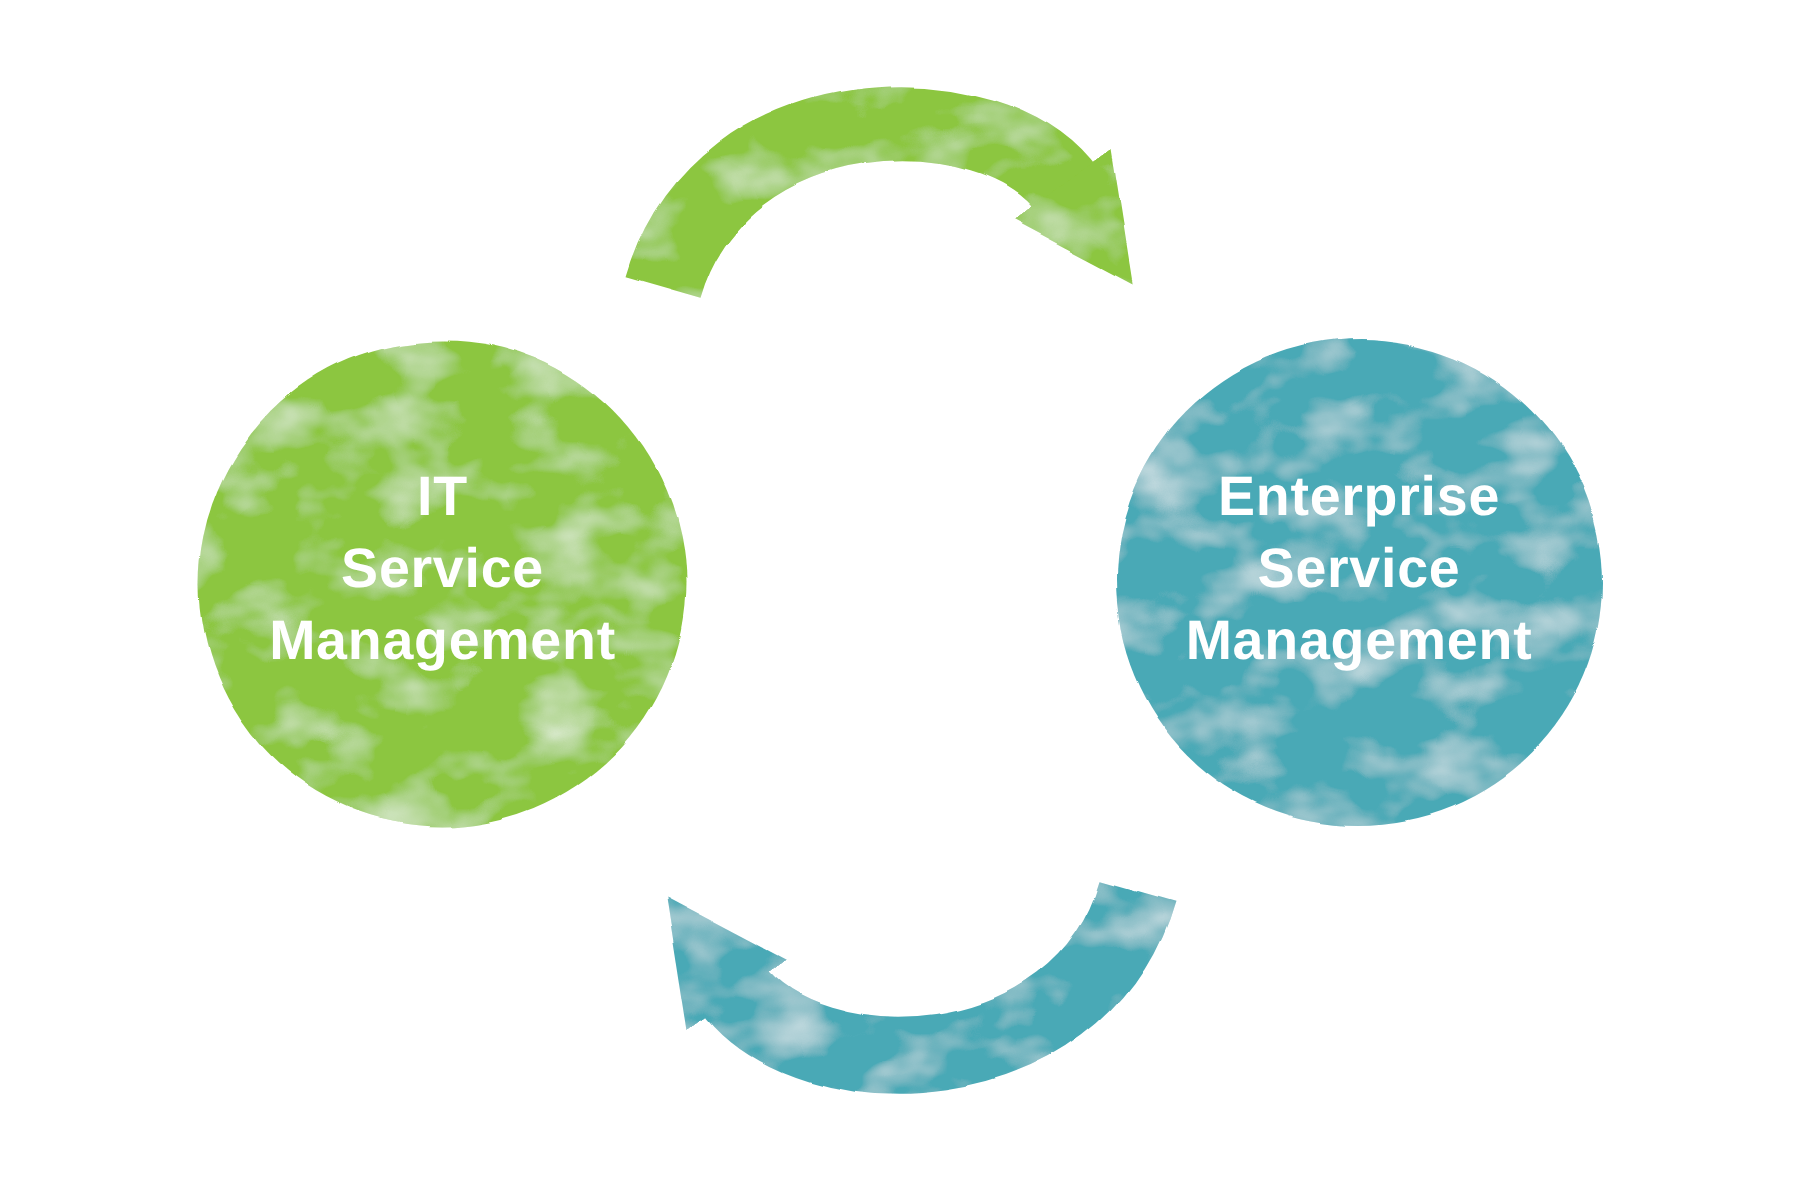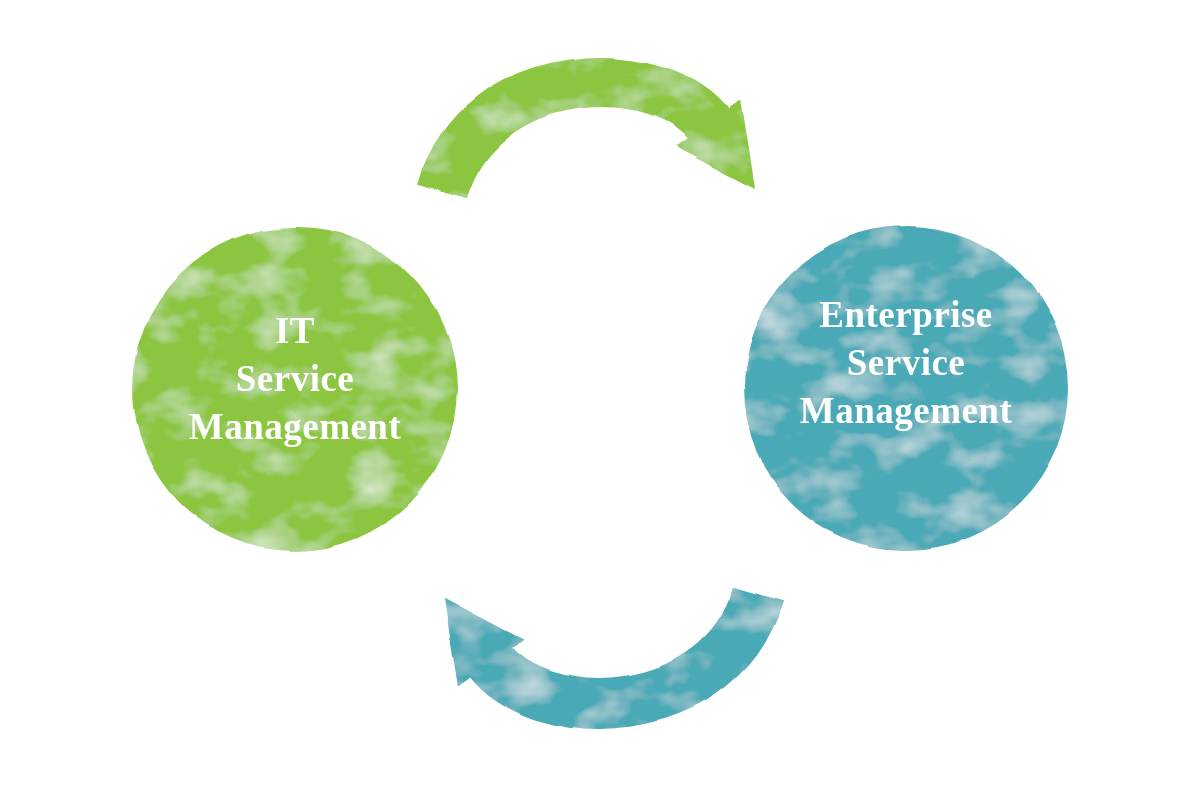--- a/index.html
+++ b/index.html
@@ -6,42 +6,42 @@
     margin: 0;
     padding: 0;
     background: #ffffff;
   }
   .stage {
     position: relative;
     width: 1112px;
     height: 800px;
     background: #ffffff;
     overflow: hidden;
-    font-family: Liberation Serif, serif;
+    font-family: Liberation Sans, sans-serif;
   }
   .diagram-svg {
     position: absolute;
     left: 0;
     top: 0;
     width: 1200px;
     height: 800px;
   }
   .node-label {
     position: absolute;
     width: 380px;
     text-align: center;
     color: #ffffff;
     font-weight: 700;
     font-size: 37px;
     line-height: 48px;
     letter-spacing: 0.5px;
     user-select: none;
   }
   .node-label-left  { left: 105px; top: 307px; }
-  .node-label-right { left: 716px; top: 291px; }
+  .node-label-right { left: 716px; top: 307px; }
 </style>
 </head>
 <body>
 
 <div class="stage">
 
   <svg class="diagram-svg" viewBox="0 0 1200 800" xmlns="http://www.w3.org/2000/svg">
     <defs>
       <filter id="grunge" x="-10%" y="-10%" width="120%" height="120%">
         <feTurbulence type="fractalNoise" baseFrequency="0.02 0.03" numOctaves="3" seed="8" result="noise"></feTurbulence>

